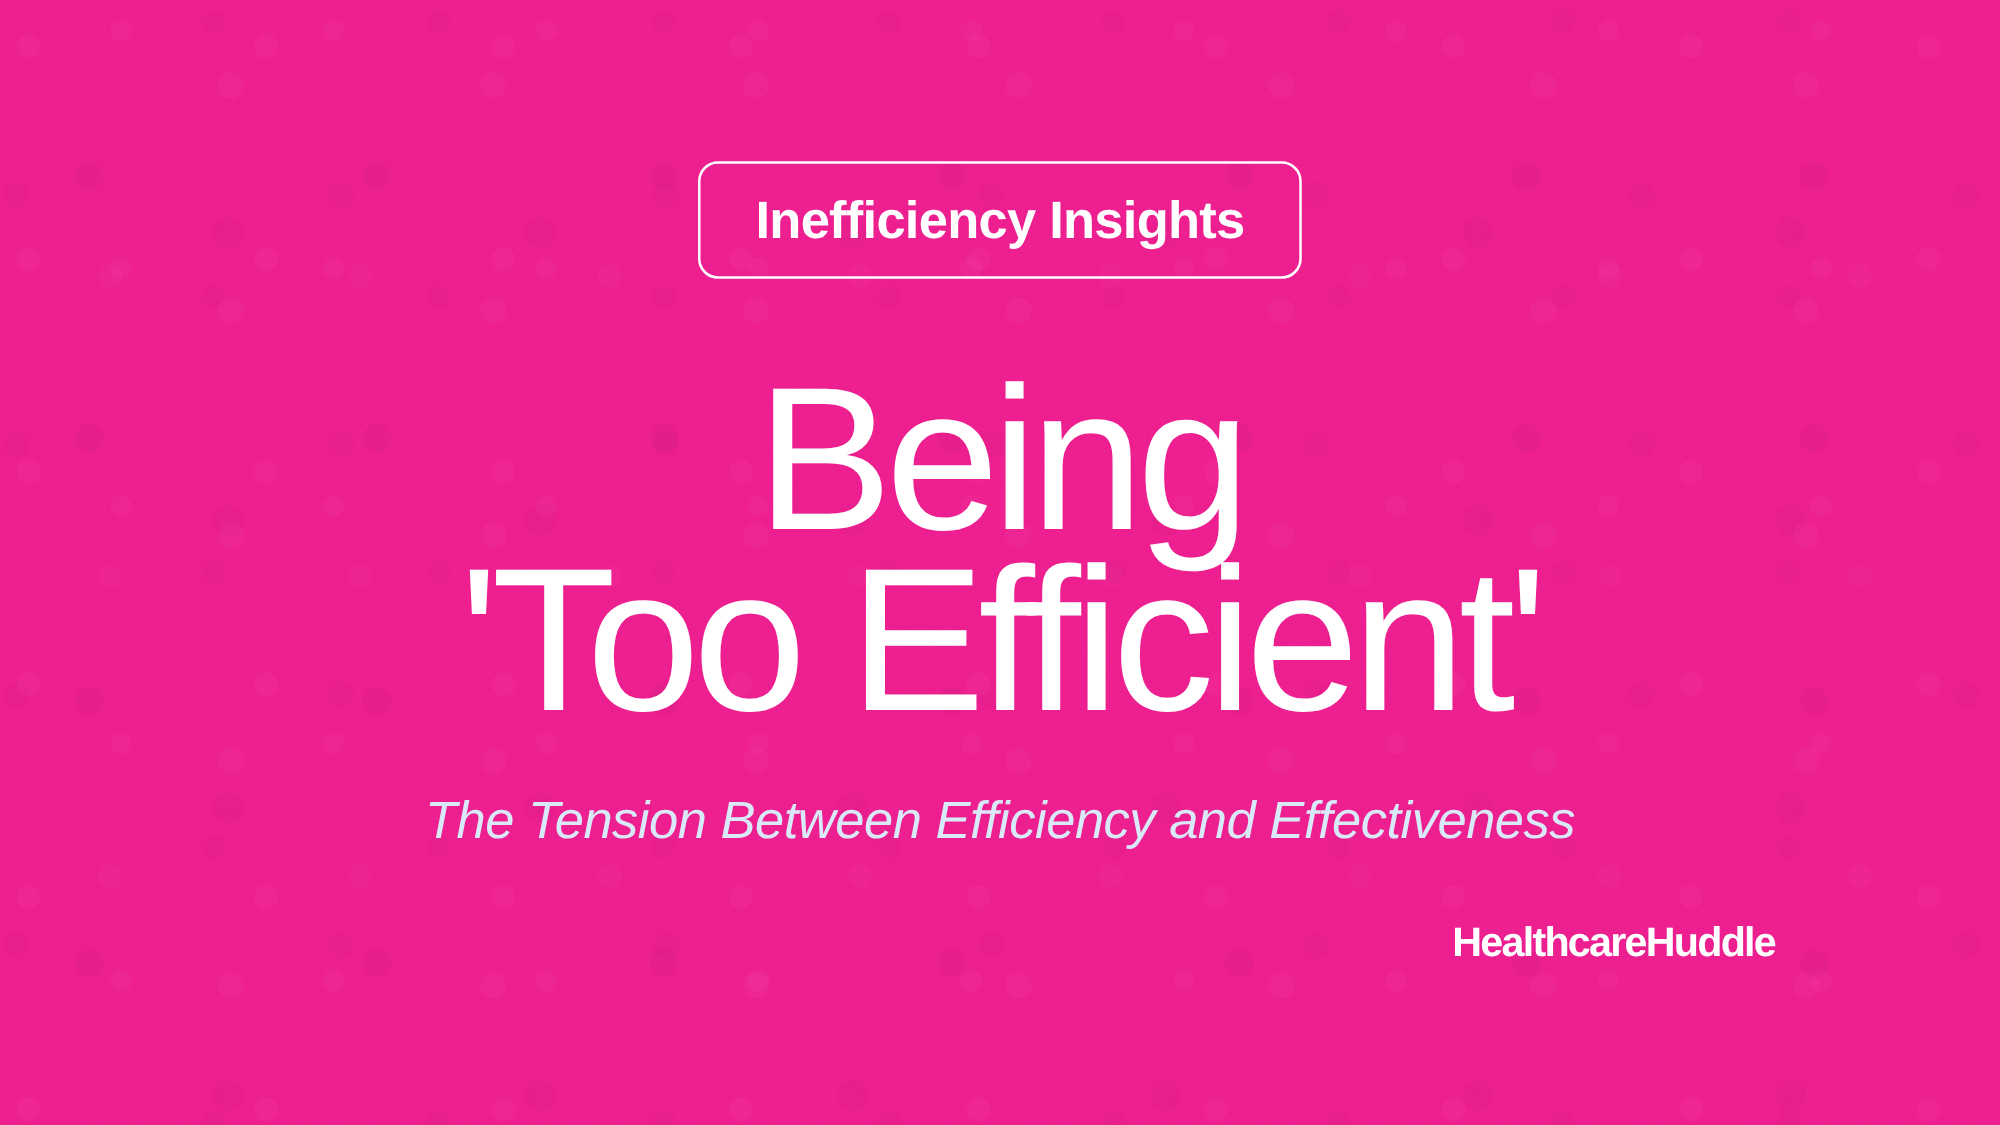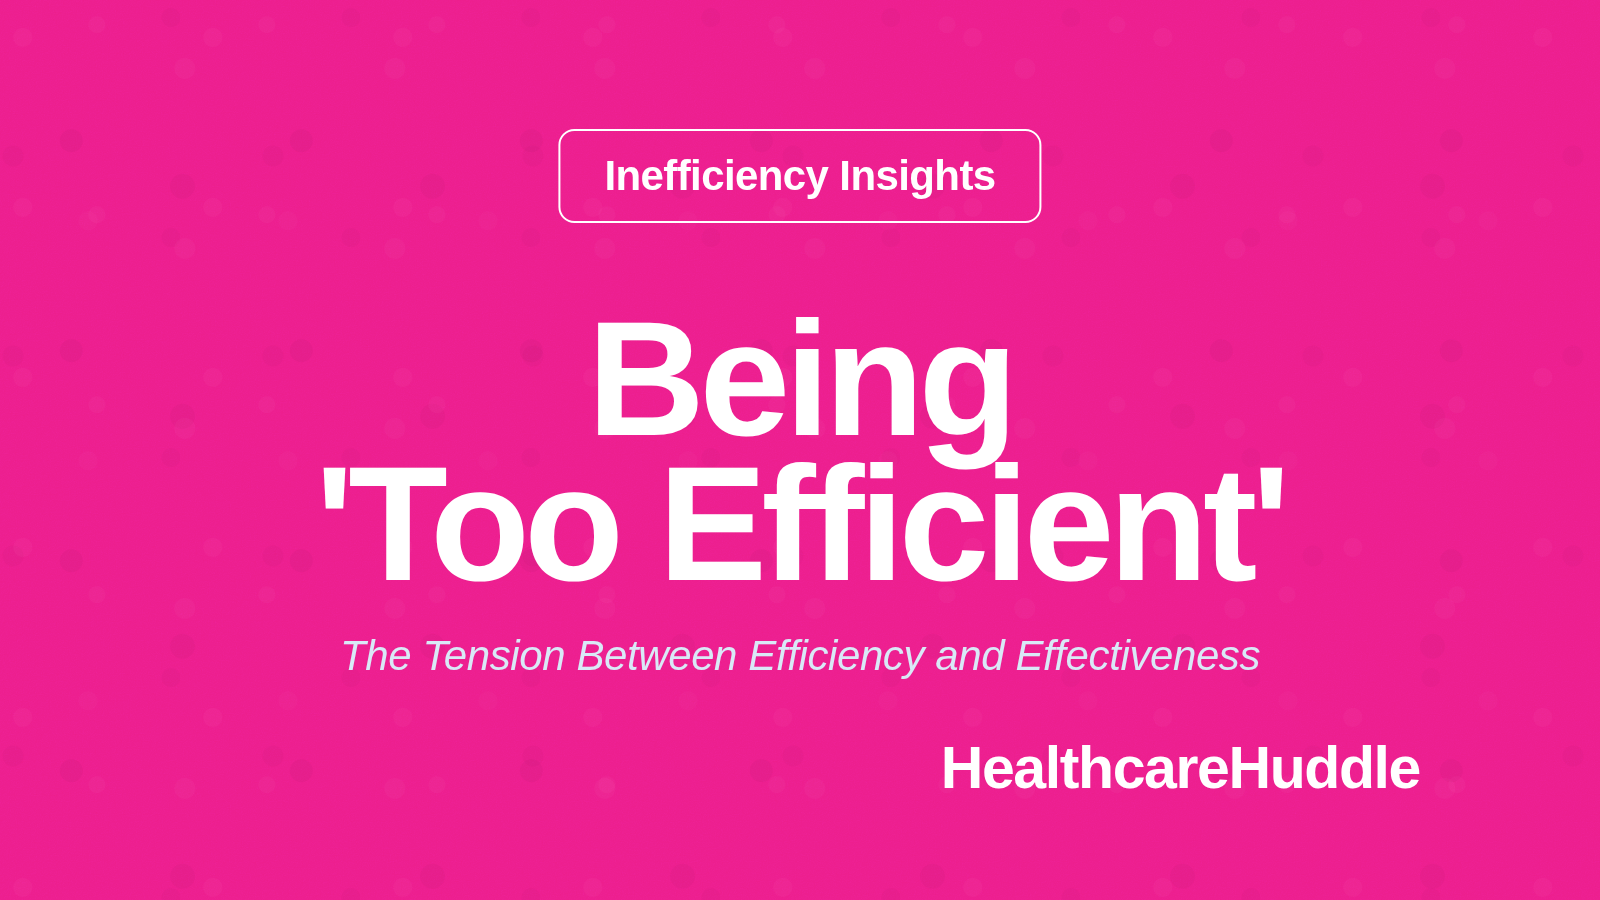--- a/index.html
+++ b/index.html
@@ -82,27 +82,27 @@
     font-size: 42px;
     font-weight: 700;
     color: #ffffff;
     letter-spacing: -0.6px;
     line-height: 1;
   }
 
   
   .headline {
     position: absolute;
-    top: 306px;
+    top: 294px;
     left: 0;
     width: 1600px;
     text-align: center;
     color: #ffffff;
     font-size: 163px;
-    font-weight: 700;
+    font-weight: 400;
     line-height: 0.89;
     letter-spacing: -5.5px;
     white-space: pre-line;
     text-rendering: geometricPrecision;
   }
 
   
   .subtitle {
     position: absolute;
     top: 631px;
@@ -117,21 +117,21 @@
     white-space: nowrap;
     font-style: italic;
   }
 
   
   .brand {
     position: absolute;
     top: 736px;
     right: 180px;
     color: #ffffff;
-    font-size: 59px;
+    font-size: 33px;
     font-weight: 700;
     letter-spacing: -1.4px;
     line-height: 1.1;
     white-space: nowrap;
   }
 </style>
 </head>
 <body>
 
 <div class="slide">

